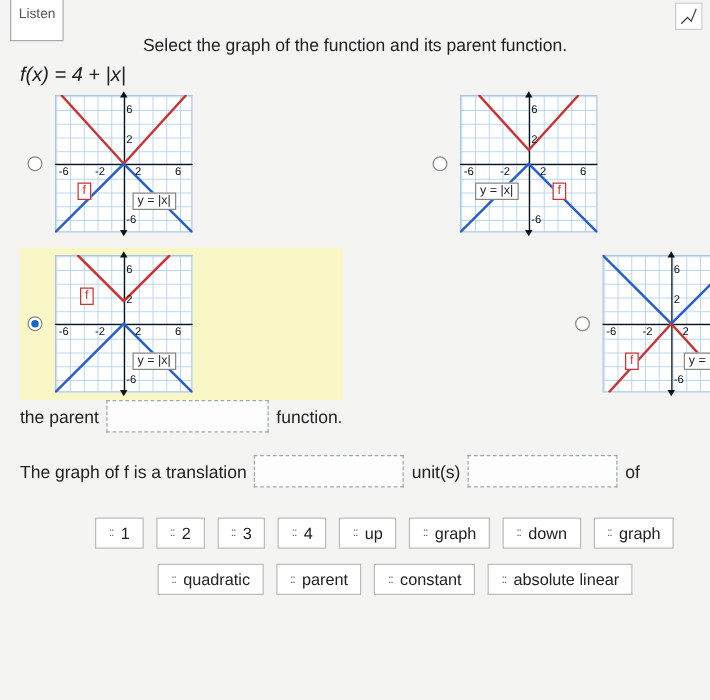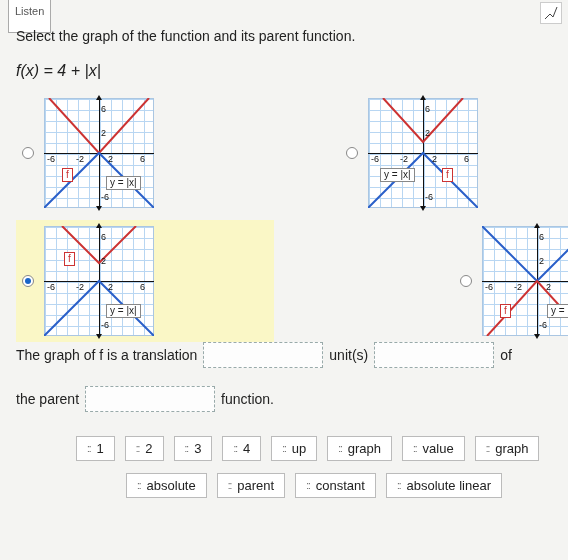--- a/index.html
+++ b/index.html
@@ -35,25 +35,24 @@
     height:22px;
     border:1px solid #ccc;
     background:#fff;
     display:flex;
     align-items:center;
     justify-content:center;
   }
   .page {
     padding: 6px 16px 10px 16px;
   }
-  .prompt { margin-bottom: 18px; }
+  .prompt { margin-bottom: 8px; text-align: center; }
   .equation {
     font-style: italic;
     font-size: 16px;
-    margin-bottom: 12px;
   }
   .graph-grid {
     display:flex;
     flex-direction:column;
     gap:6px;
   }
   .graph-row {
     display:flex;
     gap: 180px;
     align-items:center;
@@ -249,33 +248,33 @@
           <span class="tk" style="left:57px;top:94px">-6</span>
           <span class="lbl f" style="left:18px;top:78px">f</span>
           <span class="lbl" style="left:65px;top:78px">y = |x|</span>
         </div>
       </div>
     </div>
   </div>
 
 
   <div class="sentence-row">
+    <span>the parent</span>
+    <div class="drop-slot"></div>
+    <span>function.</span>
+  </div>
+
+  <div class="sentence-row">
     <span>The graph of f is a translation</span>
     <div class="drop-slot short"></div>
     <span>unit(s)</span>
     <div class="drop-slot short"></div>
     <span>of</span>
   </div>
 
-  <div class="sentence-row">
-    <span>the parent</span>
-    <div class="drop-slot"></div>
-    <span>function.</span>
-  </div>
-
   <div class="token-row">
     <div class="token">
         <span class="grip">::</span>
         <span>1</span>
       </div>
     <div class="token">
         <span class="grip">::</span>
         <span>2</span>
       </div>
     <div class="token">
@@ -289,31 +288,31 @@
     <div class="token">
         <span class="grip">::</span>
         <span>up</span>
       </div>
     <div class="token">
         <span class="grip">::</span>
         <span>graph</span>
       </div>
     <div class="token">
         <span class="grip">::</span>
-        <span>value</span>
+        <span>down</span>
       </div>
     <div class="token">
         <span class="grip">::</span>
         <span>graph</span>
       </div>
   </div>
   <div class="token-row" style="padding-left:110px">
     <div class="token">
         <span class="grip">::</span>
-        <span>absolute</span>
+        <span>quadratic</span>
       </div>
     <div class="token">
         <span class="grip">::</span>
         <span>parent</span>
       </div>
     <div class="token">
         <span class="grip">::</span>
         <span>constant</span>
       </div>
     <div class="token">

